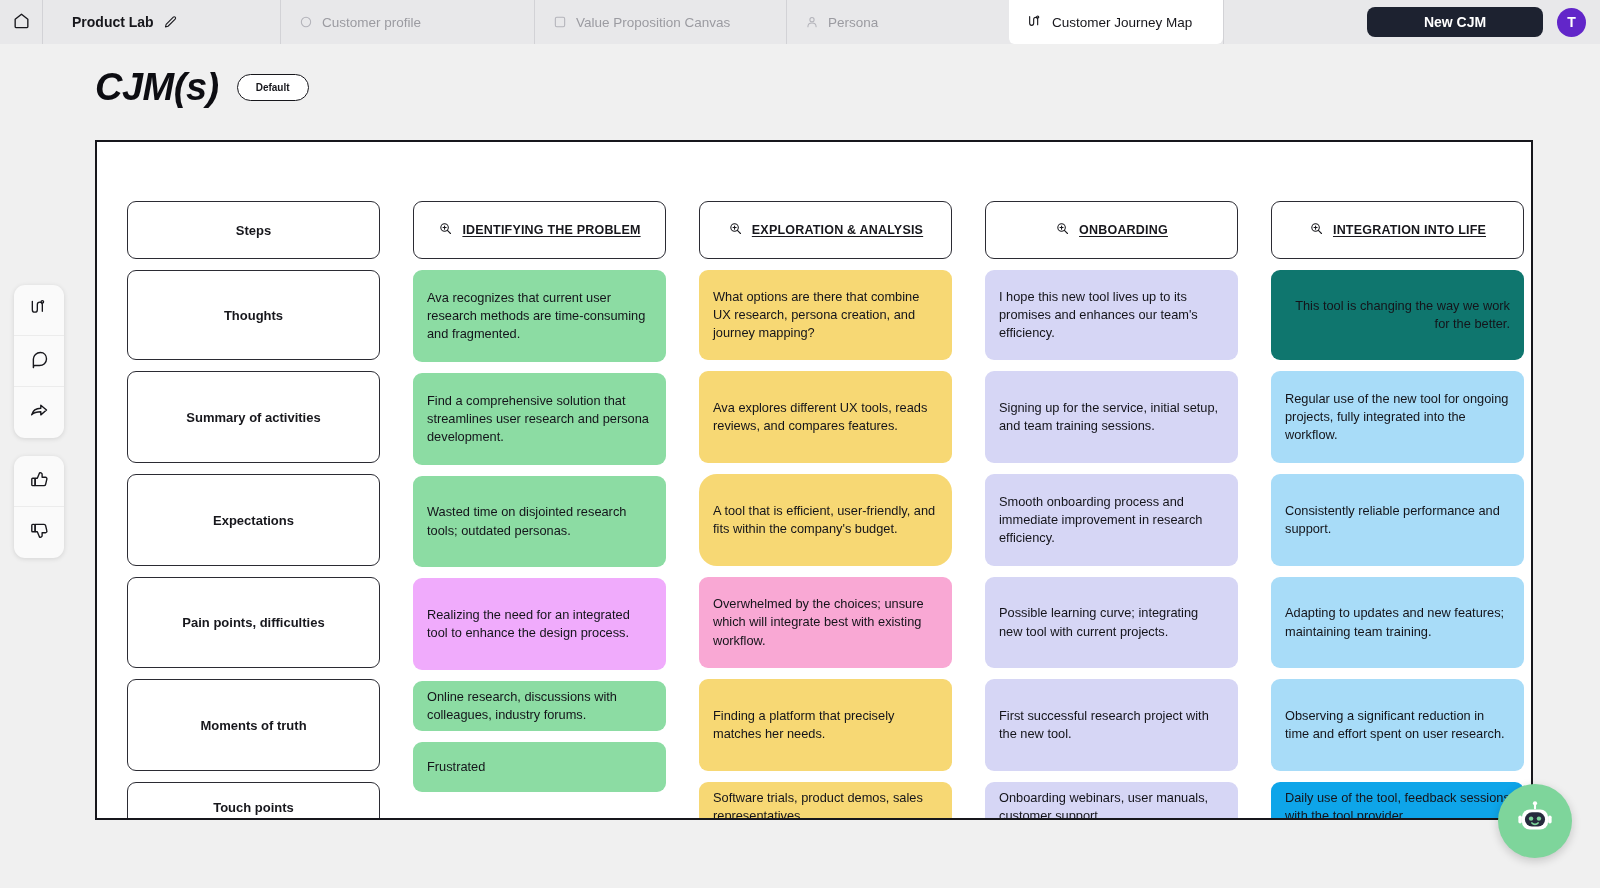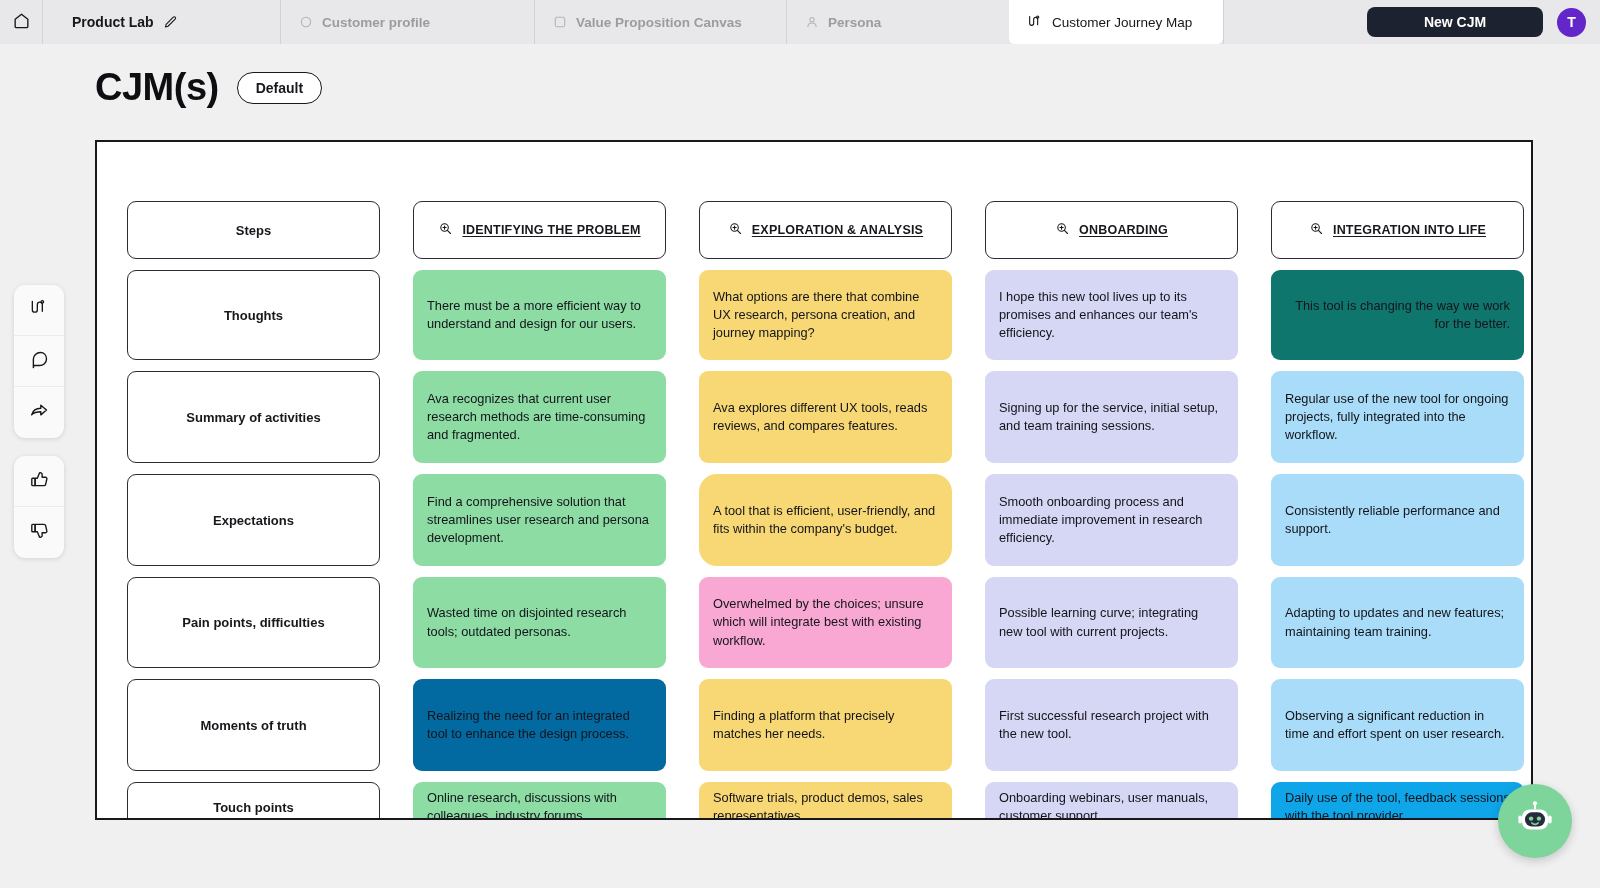--- a/index.html
+++ b/index.html
@@ -22,21 +22,20 @@
     cursor: pointer;
   }
   .tab {
     display: flex; align-items: center; gap: 9px;
     padding: 0 18px;
     font-size: 13.5px;
     color: #9b9ba1;
     border-left: 1px solid #d2d2d6;
     cursor: pointer;
     white-space: nowrap;
-    font-weight: bold;
   }
   .tab.first {
     color: #17171c; font-weight: 700; font-size: 14px;
     width: 238px;
     padding-left: 29px;
   }
   .tab.active {
     background: #ffffff;
     color: #17171c;
     font-weight: 400;
@@ -67,24 +66,24 @@
     display: flex; align-items: center; justify-content: center;
     font-size: 14px; font-weight: 700;
     cursor: pointer;
   }
 
   
   .page-head {
     display: flex; align-items: center; gap: 18px;
     padding: 22px 0 18px 95px;
   }
-  .page-title { font-size: 38px; font-weight: 800; letter-spacing: -0.5px; color: #0d0d12; }
+  .page-title { font-size: 38px; font-weight: 800; letter-spacing: -0.5px; color: #0d0d12; font-style: italic; }
   .chip {
     border: 1.5px solid #17171c; border-radius: 22px;
-    padding: 7px 18px; font-size: 14px; font-weight: 600; color: #17171c;
+    padding: 7px 18px; font-size: 10px; font-weight: 600; color: #17171c;
     background: #fff; cursor: pointer;
   }
 
   
   .left-rail {
     position: absolute; left: 14px; top: 285px;
     display: flex; flex-direction: column; gap: 18px;
     z-index: 20;
   }
   .rail-group {
@@ -291,25 +290,24 @@
         <div class="label-card h-r6">Mood</div>
       </div>
       <div class="col">
         <div class="head-card h-head">
           <span><svg width="15" height="15" viewBox="0 0 24 24" fill="none" stroke="#17171c" stroke-width="1.7" stroke-linecap="round">
               <circle cx="10.5" cy="10.5" r="6"></circle>
               <path d="M15 15l5 5M8 10.5h5M10.5 8v5"></path>
             </svg></span>
           <span class="htext">IDENTIFYING THE PROBLEM</span>
         </div>
-        <div class="cell h-r0" style="background: rgb(140, 220, 163);">There must be a more efficient way to understand and design for our users.</div>
         <div class="cell h-r1" style="background: rgb(140, 220, 163);">Ava recognizes that current user research methods are time-consuming and fragmented.</div>
         <div class="cell h-r2" style="background: rgb(140, 220, 163);">Find a comprehensive solution that streamlines user research and persona development.</div>
         <div class="cell h-r3" style="background: rgb(140, 220, 163);">Wasted time on disjointed research tools; outdated personas.</div>
-        <div class="cell h-r4" style="background: #0369a1;">Realizing the need for an integrated tool to enhance the design process.</div>
+        <div class="cell h-r4" style="background: #f0abfc;">Realizing the need for an integrated tool to enhance the design process.</div>
         <div class="cell h-r5" style="background: rgb(140, 220, 163);">Online research, discussions with colleagues, industry forums.</div>
         <div class="cell h-r6" style="background: rgb(140, 220, 163);">Frustrated</div>
       </div>
       <div class="col">
         <div class="head-card h-head">
           <span><svg width="15" height="15" viewBox="0 0 24 24" fill="none" stroke="#17171c" stroke-width="1.7" stroke-linecap="round">
               <circle cx="10.5" cy="10.5" r="6"></circle>
               <path d="M15 15l5 5M8 10.5h5M10.5 8v5"></path>
             </svg></span>
           <span class="htext">EXPLORATION &amp; ANALYSIS</span>

